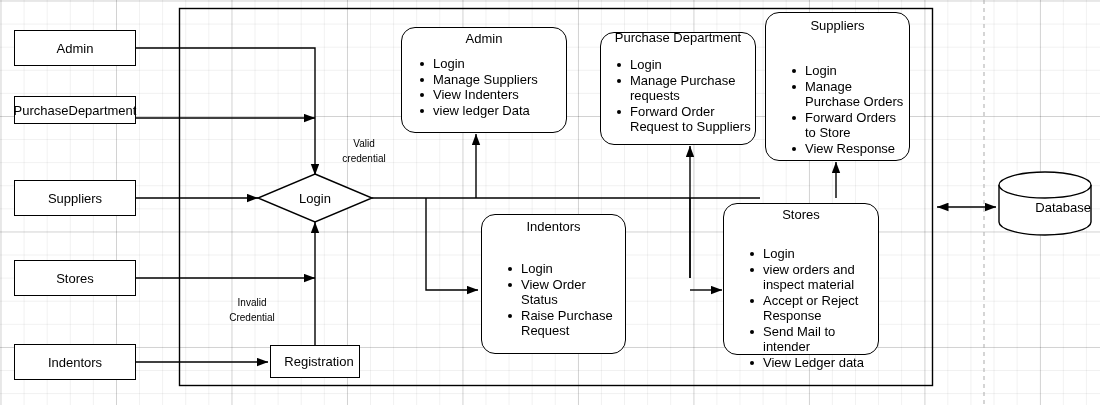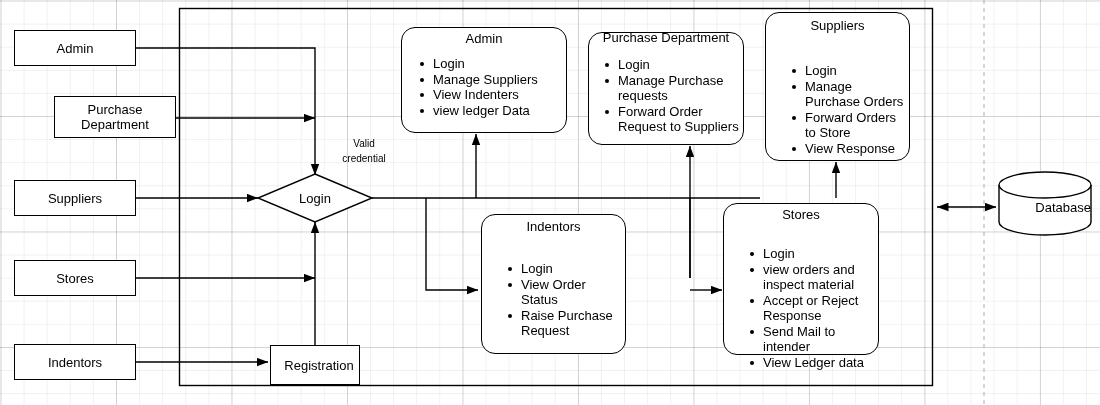--- a/index.html
+++ b/index.html
@@ -131,66 +131,70 @@
       </g>
     </g>
 
     <line x1="984" y1="0" x2="984" y2="405" stroke="#b3b3b3" stroke-width="1.1" stroke-dasharray="4,4" fill="none"></line>
   </svg>
 
   <div class="lbox" style="left:14px;top:30px;width:122px;height:36px;">
     <span>Admin</span>
   </div>
 
-  <div class="lbox" style="left:14px;top:96px;width:122px;height:42px;flex-direction:column;margin-left:40px;">
+  <div class="lbox" style="left:14px;top:96px;width:122px;height:28px;flex-direction:row;">
     <span>Purchase</span>
     <span>Department</span>
   </div>
 
   <div class="lbox" style="left:14px;top:180px;width:122px;height:36px;">
     <span>Suppliers</span>
   </div>
 
   <div class="lbox" style="left:14px;top:260px;width:122px;height:36px;">
     <span>Stores</span>
   </div>
 
   <div class="lbox" style="left:14px;top:344px;width:122px;height:36px;">
     <span>Indentors</span>
   </div>
 
-  <div class="lbox" style="left:270px;top:345px;width:90px;height:40px;padding-left:8px;">
+  <div class="lbox" style="left:270px;top:345px;width:90px;height:33px;padding-left:8px;">
     <span>Registration</span>
   </div>
 
   <div class="diamond-label" style="left:258px;top:191px;width:114px;">
     <span>Login</span>
   </div>
 
   <div class="txt center" style="left:328px;top:136px;width:72px;">
     <div>Valid</div>
     <div>credential</div>
   </div>
 
+  <div class="txt center" style="left:212px;top:295px;width:80px;">
+    <div>Invalid</div>
+    <div>Credential</div>
+  </div>
 
   <div class="dblabel" style="left:999px;top:200px;width:92px;">
     <span>Database</span>
   </div>
 
   <div class="card" style="left:401px;top:27px;width:166px;height:106px;">
     <div class="card-title">Admin</div>
     <ul style="top:28px;">
       <li>Login</li>
       <li>Manage Suppliers</li>
       <li>View Indenters</li>
       <li>view ledger Data</li>
     </ul>
   </div>
 
-  <div class="card" style="left:588px;top:32px;width:156px;height:113px;">
+  <div class="card" style="left:600px;top:32px;width:156px;height:113px;">
     <div class="card-title" style="top:-3px;">Purchase Department</div>
     <ul style="top:24px;left:14px;right:4px;">
       <li>Login</li>
       <li>Manage Purchase requests</li>
       <li>Forward Order Request to Suppliers</li>
     </ul>
   </div>
 
   <div class="card" style="left:765px;top:12px;width:145px;height:149px;">
     <div class="card-title" style="top:5px;">Suppliers</div>

